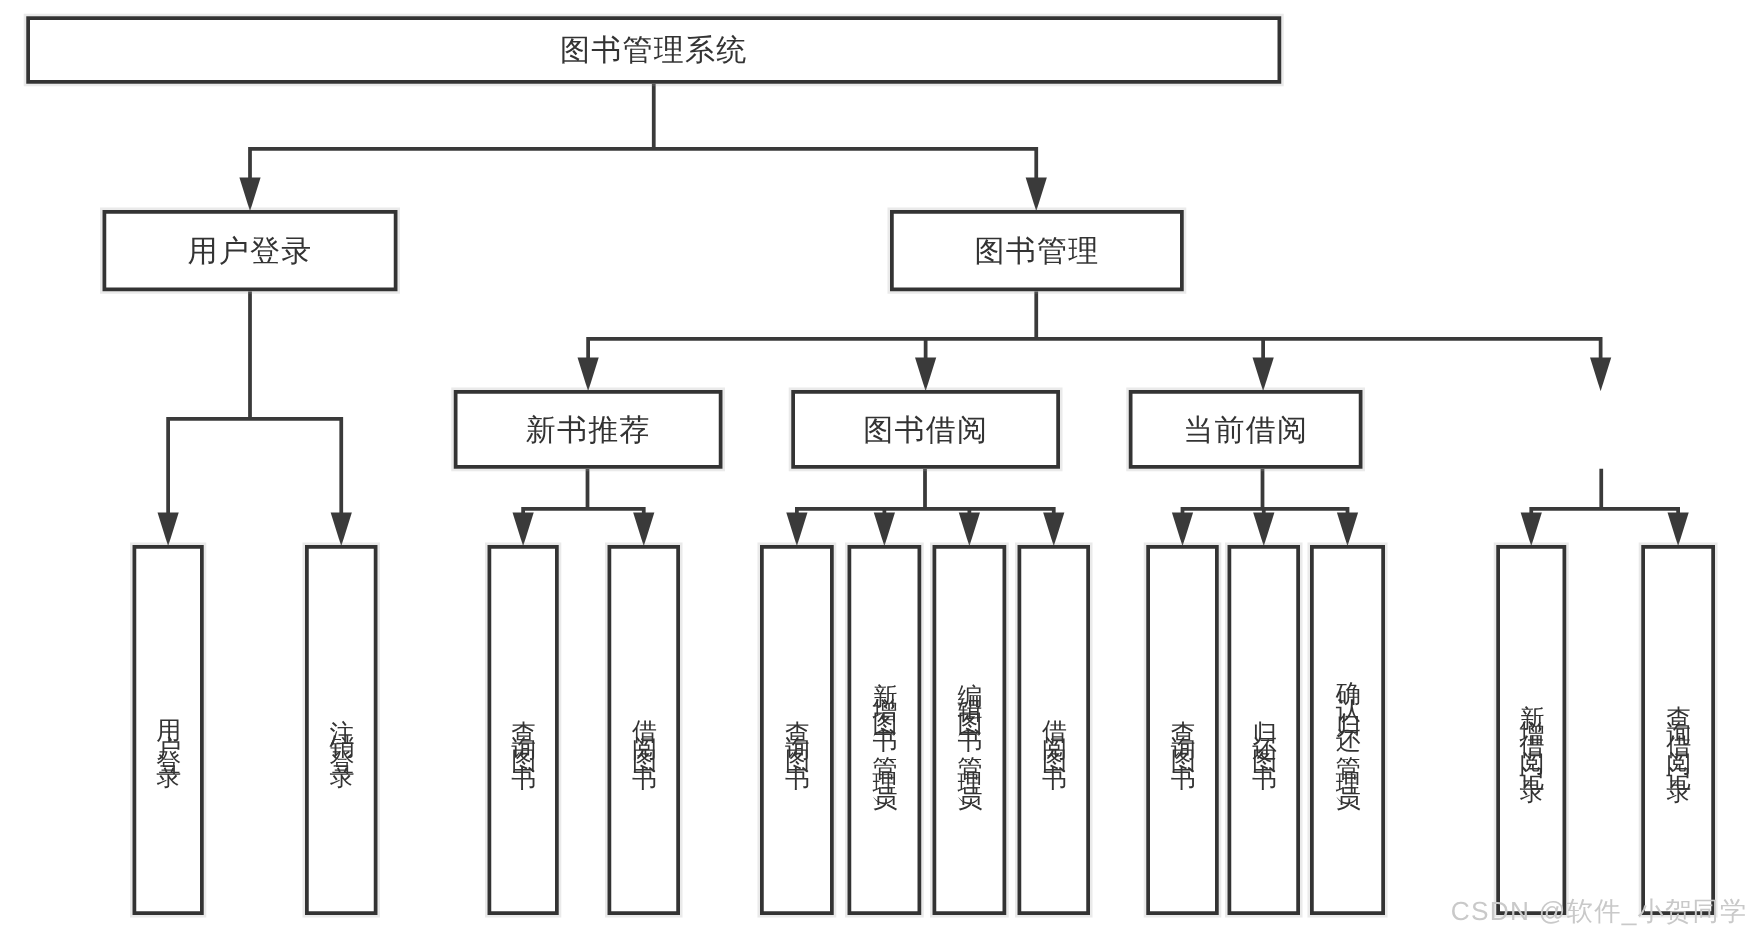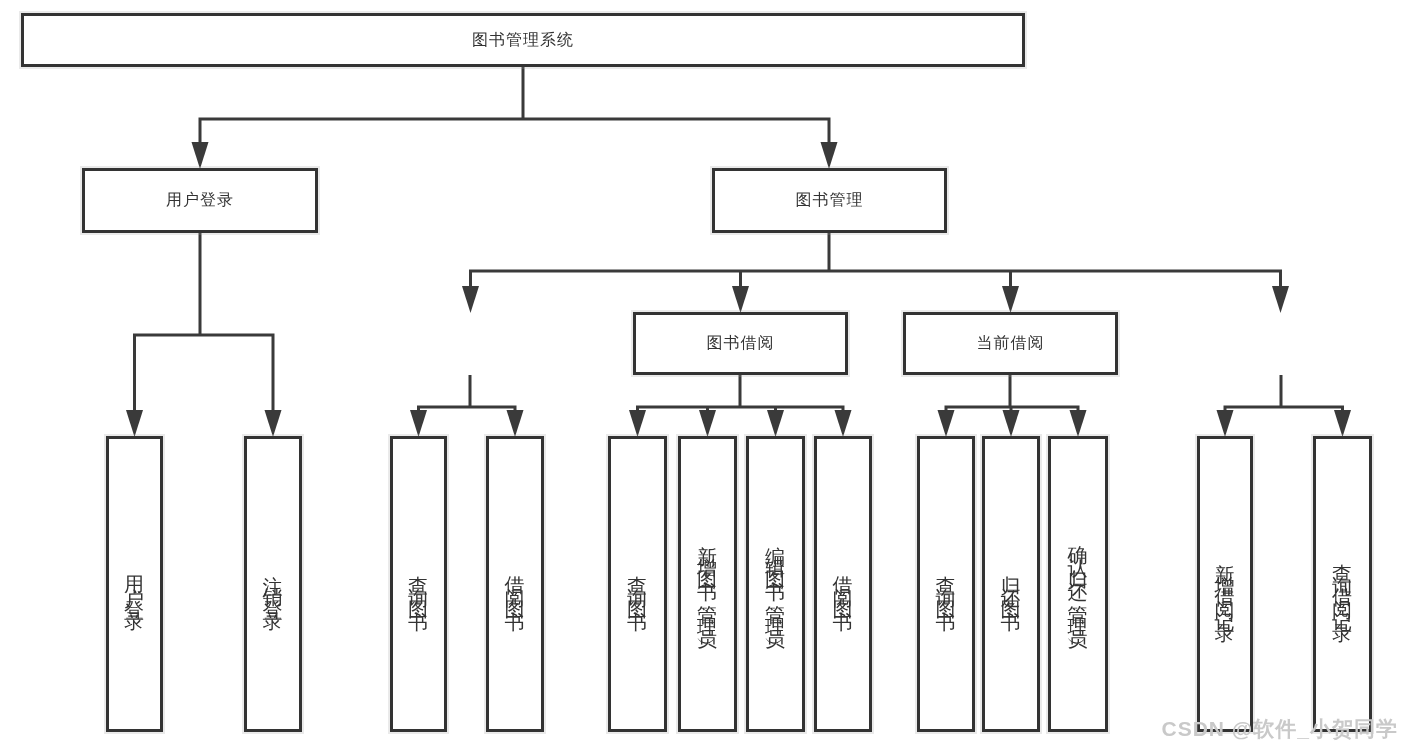--- a/index.html
+++ b/index.html
@@ -24,42 +24,41 @@
     box-sizing: border-box;
     border: 3px solid #333333;
     background: #ffffff;
     display: flex;
     align-items: center;
     justify-content: center;
     color: #333333;
     box-shadow: 0 0 0 2px rgba(160,160,160,0.22);
   }
   .node .hlabel {
-    font-size: 16px;
+    font-size: 24px;
     letter-spacing: 1px;
     color: #333333;
     white-space: nowrap;
   }
   .node .vtext {
     writing-mode: vertical-rl;
     font-size: 20px;
     letter-spacing: 12px;
     line-height: 1;
     color: #333333;
     white-space: nowrap;
   }
   .watermark {
     position: absolute;
     right: 7px;
     bottom: 4px;
     font-size: 21px;
     color: #c9c9c9;
     letter-spacing: 1px;
     white-space: nowrap;
-    font-weight: bold;
   }
 </style>
 </head>
 <body>
 
 <div class="stage">
 
   <svg class="connectors" width="1405" height="747" viewBox="0 0 1405 747" xmlns="http://www.w3.org/2000/svg">
     <g stroke="#3a3a3a" stroke-width="3" fill="none">
 
@@ -111,24 +110,27 @@
     <span class="hlabel">图书管理系统</span>
   </div>
 
   <div class="node" style="left:82px; top:168px; width:236px; height:65px;">
     <span class="hlabel">用户登录</span>
   </div>
   <div class="node" style="left:712px; top:168px; width:235px; height:65px;">
     <span class="hlabel">图书管理</span>
   </div>
 
+  <div class="node" style="left:363px; top:312px; width:215px; height:63px;">
+    <span class="hlabel">新书推荐</span>
+  </div>
   <div class="node" style="left:633px; top:312px; width:215px; height:63px;justify-content:center;">
     <span class="hlabel">图书借阅</span>
   </div>
-  <div class="node" style="left:903px; top:312px; width:215px; height:63px;">
+  <div class="node" style="left:903px; top:312px; width:187px; height:63px;">
     <span class="hlabel">当前借阅</span>
   </div>
 
   <div class="node" style="left:106px; top:436px; width:57px; height:296px;">
     <span class="vtext">用户登录</span>
   </div>
   <div class="node" style="left:244px; top:436px; width:58px; height:296px;">
     <span class="vtext">注销登录</span>
   </div>
 

